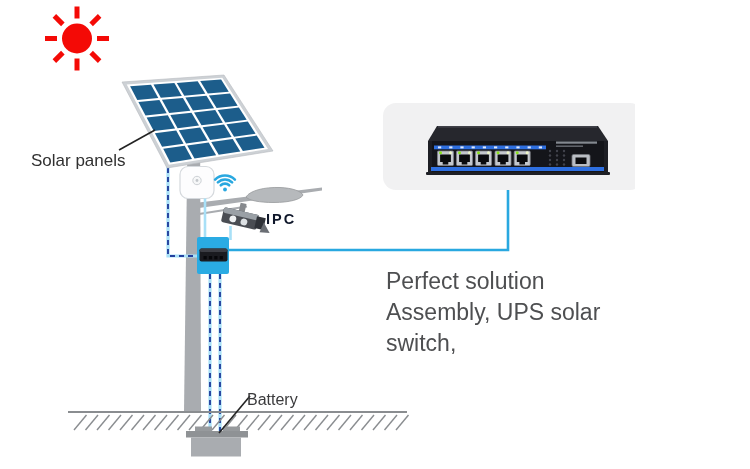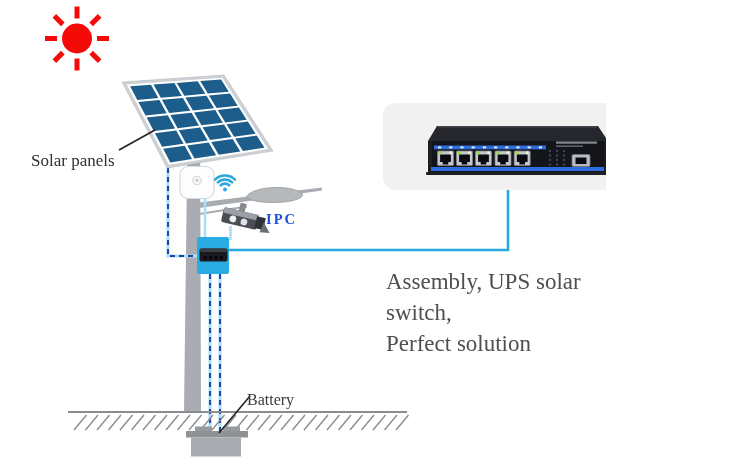--- a/index.html
+++ b/index.html
@@ -1,21 +1,21 @@
 <!DOCTYPE html>
 <html><head>
 <meta charset="utf-8">
 <style>
   html,body{margin:0;padding:0;background:#fff;}
   .stage{position:relative;width:606px;height:469px;background:#ffffff;overflow:hidden;
-         font-family:Liberation Serif, serif;}
+         font-family:Liberation Sans, sans-serif;padding-left:29px;}
   .stage svg{position:absolute;left:0;top:0;}
   .lbl{position:absolute;color:#2e2e2e;white-space:nowrap;}
   .lbl-solar{left:31px;top:151px;font-size:17px;color:#303030;}
-  .lbl-ipc{left:266px;top:211px;font-size:14.5px;font-weight:bold;color:#1d4ed8;letter-spacing:2px;}
+  .lbl-ipc{left:266px;top:211px;font-size:14.5px;font-weight:bold;color:#0f172a;letter-spacing:2px;}
   .lbl-battery{left:247px;top:379px;font-size:16px;color:#3a3a3c;margin-top:12px;}
   .caption{position:absolute;left:386px;top:266px;font-size:23px;line-height:31px;color:var(--caption,#4e4f51);}
   .badge{position:absolute;left:431px;top:412px;width:298px;height:34px;border-radius:17px;
          background:var(--badgebg,#0d0d0d);color:#ffffff;font-weight:bold;font-size:18px;
          line-height:34px;text-align:center;letter-spacing:-0.2px;}
   .cable-under{stroke:var(--cableL,#a8e0f7);stroke-width:3.2;fill:none;}
   .cable-dash{stroke:var(--dashc,#24409e);stroke-width:1.9;fill:none;stroke-dasharray:5 4;}
   .cable-solid{stroke:var(--cableL,#a8e0f7);stroke-width:2.6;fill:none;}
   .link{stroke:var(--link,#29a8e0);stroke-width:2.6;fill:none;}
   .metal{fill:var(--metal,#a9acb0);}
@@ -232,16 +232,16 @@
       <rect x="575.5" y="157.5" width="11" height="6.5" fill="#0a0b0e"></rect>
       <rect x="556" y="141.5" width="41" height="2.2" fill="#aab0b8" opacity="0.75"></rect>
       <rect x="556" y="145.4" width="27" height="1.6" fill="#aab0b8" opacity="0.5"></rect>
     </g>
   </svg>
 
   <div class="lbl lbl-solar">Solar panels</div>
   <div class="lbl lbl-ipc">IPC</div>
   <div class="lbl lbl-battery">Battery</div>
   <div class="caption">
+    <div>Perfect solution</div>
     <div>Assembly, UPS solar switch,</div>
-    <div>Perfect solution</div>
   </div>
 </div>
 
 </body></html>

